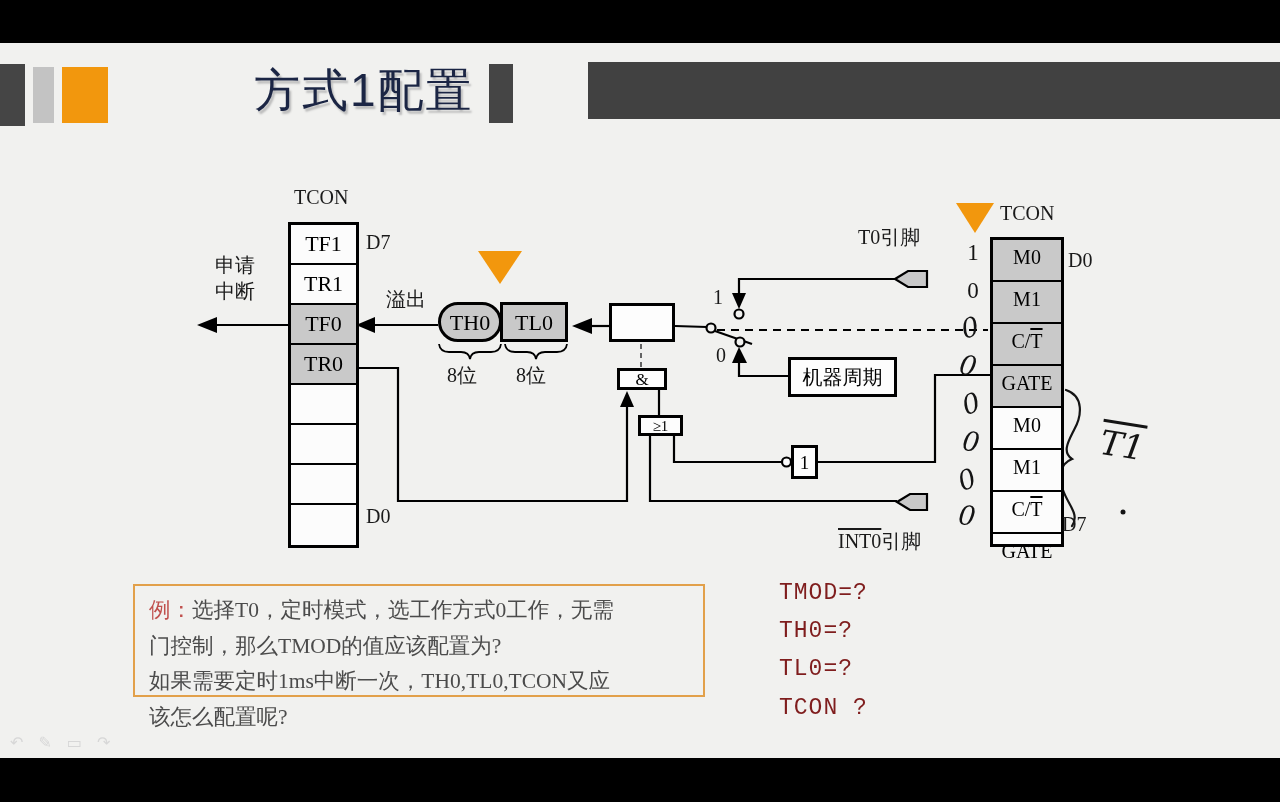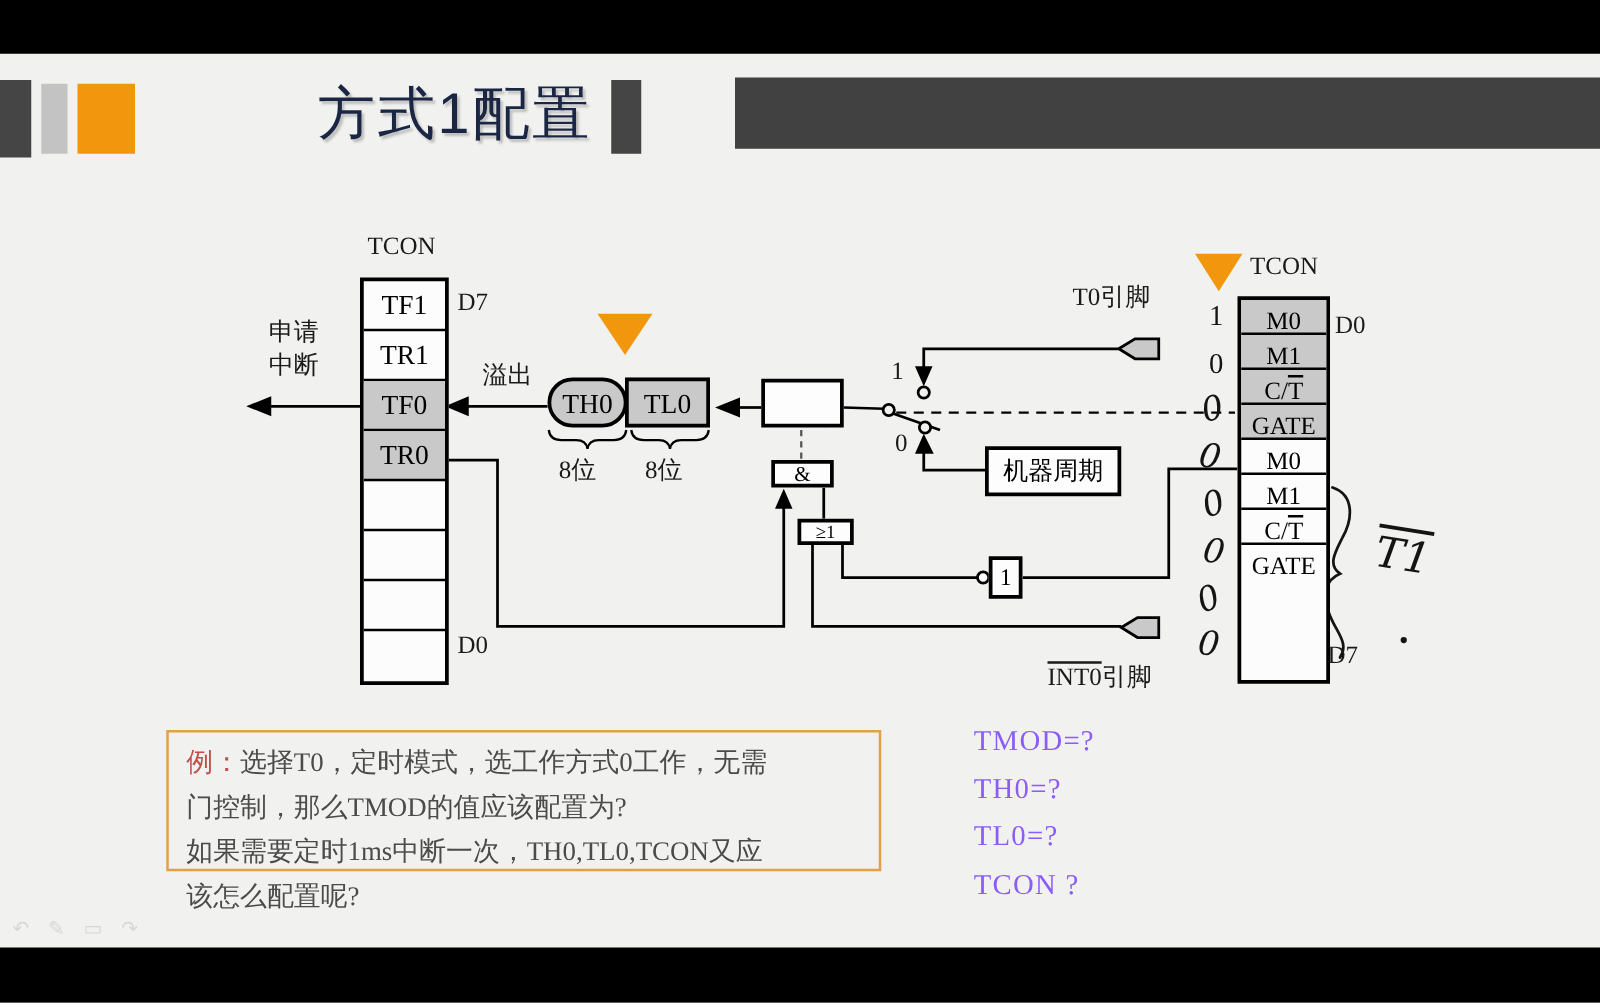--- a/index.html
+++ b/index.html
@@ -18,41 +18,41 @@
   .title{left:239px;top:60px;font-family:"Liberation Sans",sans-serif;font-weight:normal;
          font-size:46px;color:#1b2544;letter-spacing:2px;text-shadow:2px 3px 2px #bcbcbc;margin-left:15px;}
   
   .reg{border:3px solid #000;background:#fcfcfc;z-index:2;}
   .reg .cell{box-sizing:border-box;border-bottom:2px solid #000;text-align:center;overflow:hidden;}
   .reg .cell:last-child{border-bottom:none;}
   .reg .gray{background:#c9c9c9;}
   #tcon-reg{left:288px;top:222px;width:65px;height:320px;}
   #tcon-reg .cell{height:40px;line-height:37px;font-size:22px;}
   #tmod-reg{left:990px;top:237px;width:68px;height:304px;}
-  #tmod-reg .cell{height:28px;line-height:35px;font-size:20px;}
+  #tmod-reg .cell{height:42px;line-height:35px;font-size:20px;}
   .bit-bar{text-decoration:overline;}
   .lbl{font-size:20px;color:#1a1a1a;white-space:nowrap;z-index:3;}
   .box{box-sizing:border-box;border:3px solid #000;background:#fdfdfd;text-align:center;z-index:2;}
   .gray-box{background:#c9c9c9;}
   .tri{width:0;height:0;border-left:22px solid transparent;border-right:22px solid transparent;
        border-top:33px solid #f2970d;z-index:3;}
   .tri.small{border-left:19px solid transparent;border-right:19px solid transparent;border-top:30px solid #f2970d;}
   
   .anno{width:30px;text-align:center;color:#141414;z-index:4;}
   .anno.typed{font-size:23px;}
   .anno.hand{font-size:27px;font-style:italic;font-family:"DejaVu Serif",serif;}
   .hand-t1{left:1100px;top:425px;font-size:34px;font-style:italic;color:#141414;
            transform:rotate(9deg);text-decoration:overline;z-index:4;font-family:"DejaVu Serif",serif;}
   
   .example{left:133px;top:584px;width:572px;height:113px;box-sizing:border-box;
            border:2px solid #e2a04a;padding:7px 14px;font-size:21.5px;line-height:35.5px;
            color:#4b4b4b;z-index:3;}
   .example .red{color:#c0504d;}
   
-  .answer{left:779px;font-family:Liberation Serif, serif;font-size:23px;color:#8b5cf6;
+  .answer{left:779px;font-family:Liberation Mono, monospace;font-size:23px;color:#7f1d1d;
           letter-spacing:1px;z-index:3;}
   
   .controls{left:10px;top:733px;display:flex;gap:15px;color:#d7d7d7;
             font-family:"DejaVu Sans",sans-serif;font-size:16px;z-index:3;}
   .controls span{cursor:pointer;}
   svg.wires{left:0;top:0;z-index:1;}
 </style>
 </head>
 <body>
 

